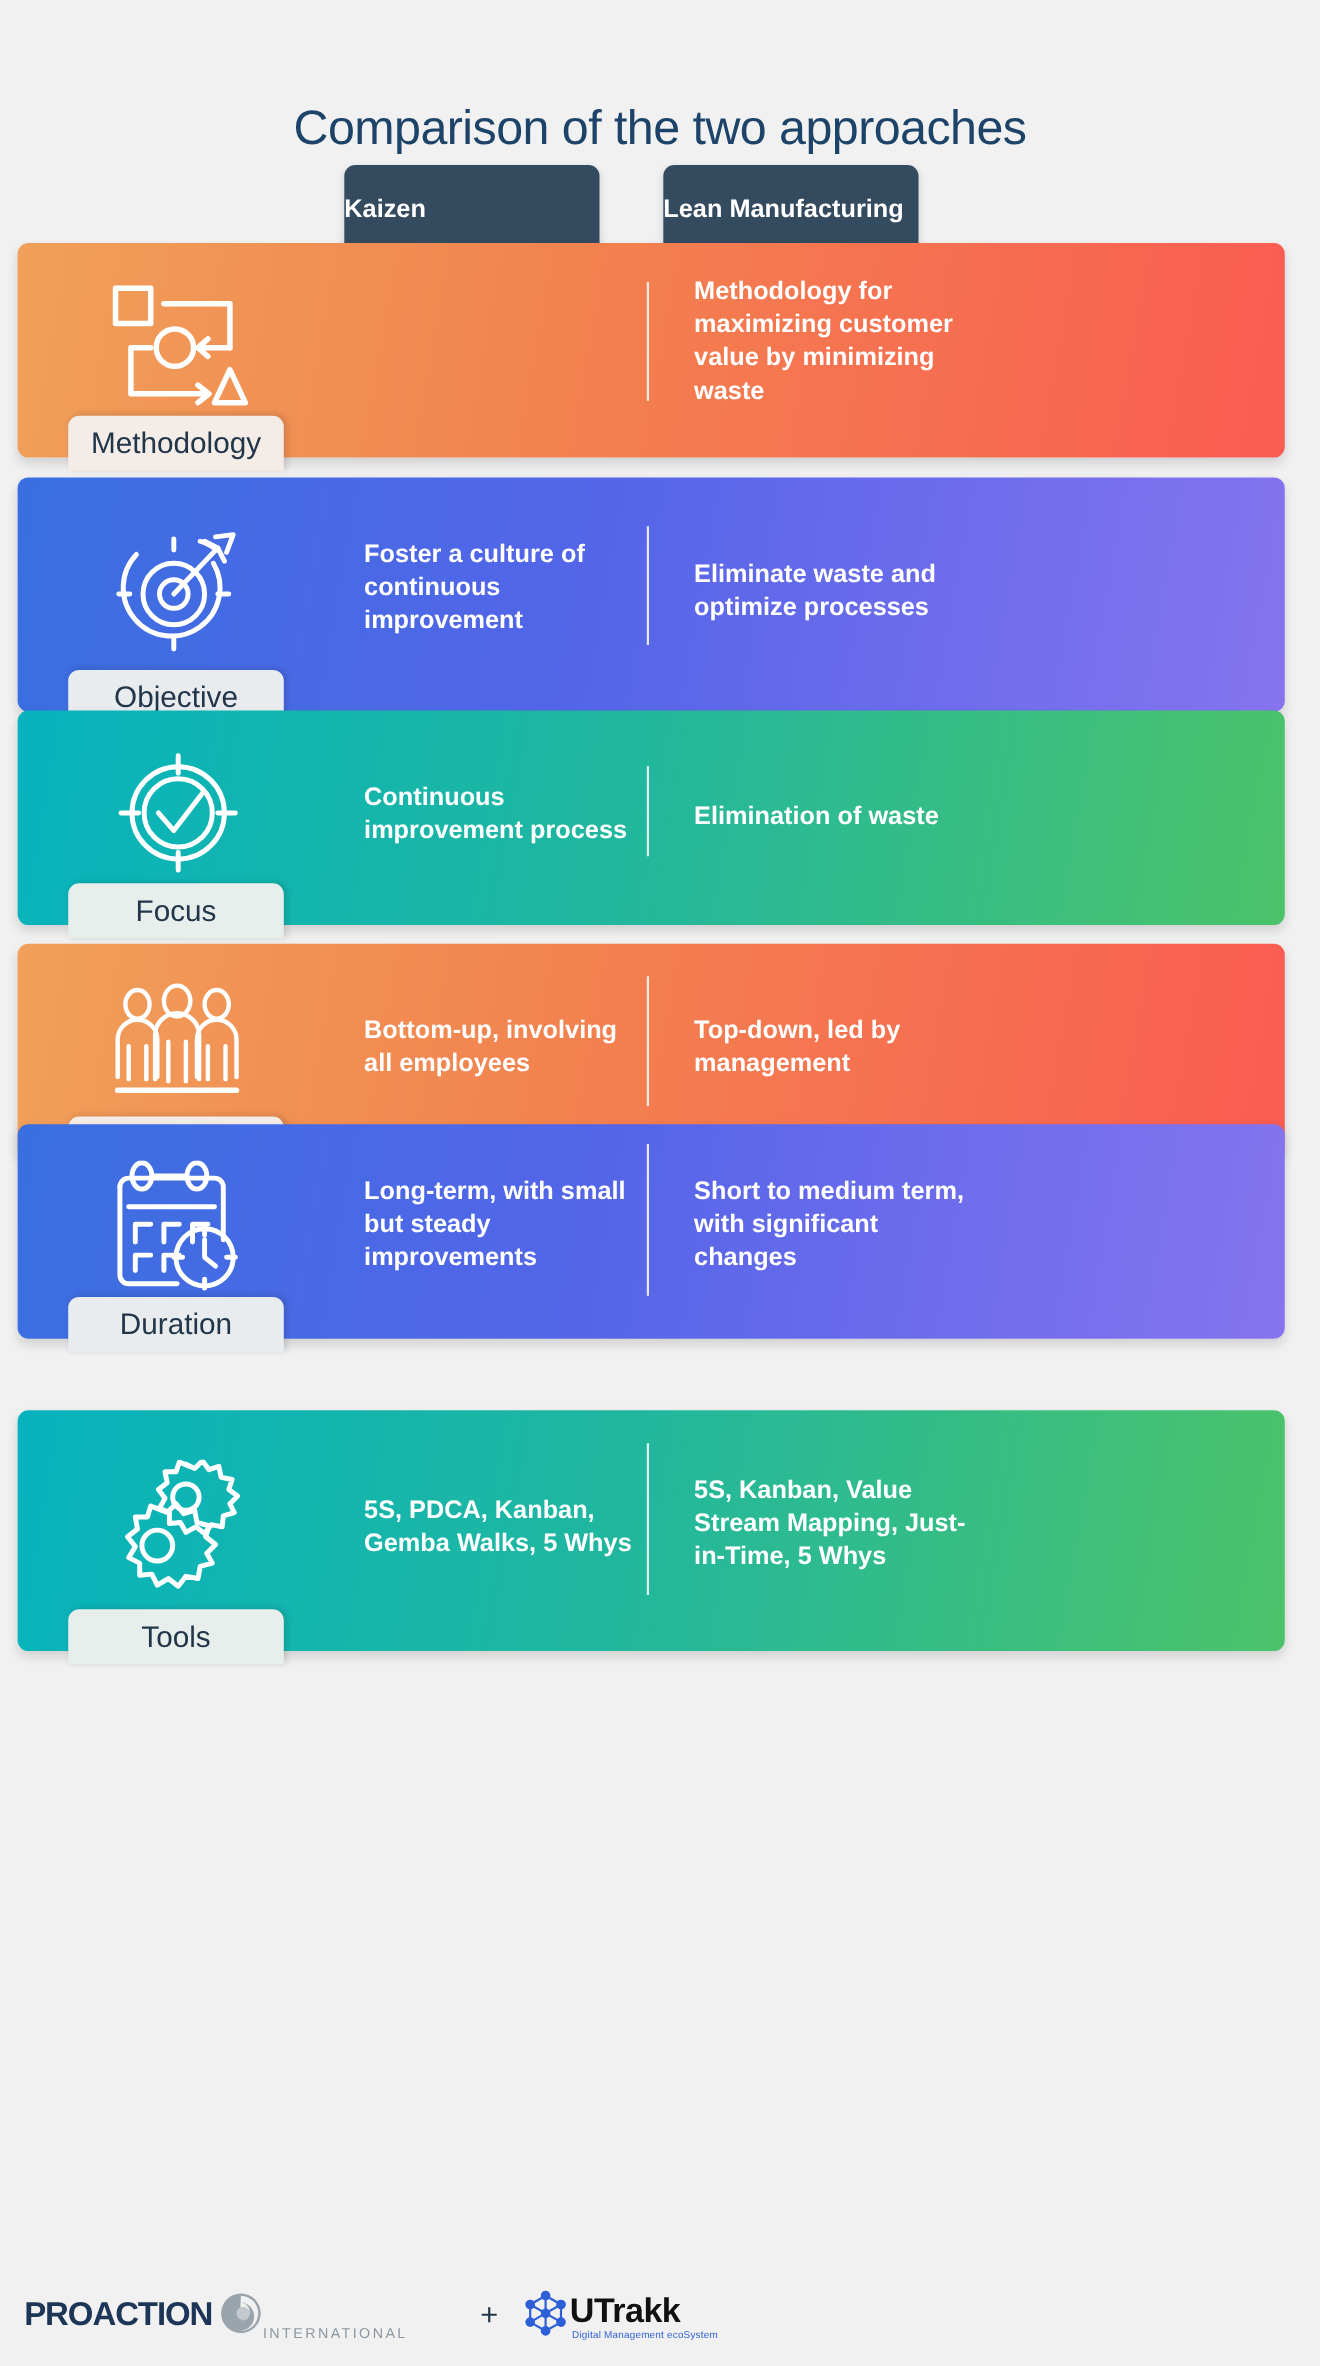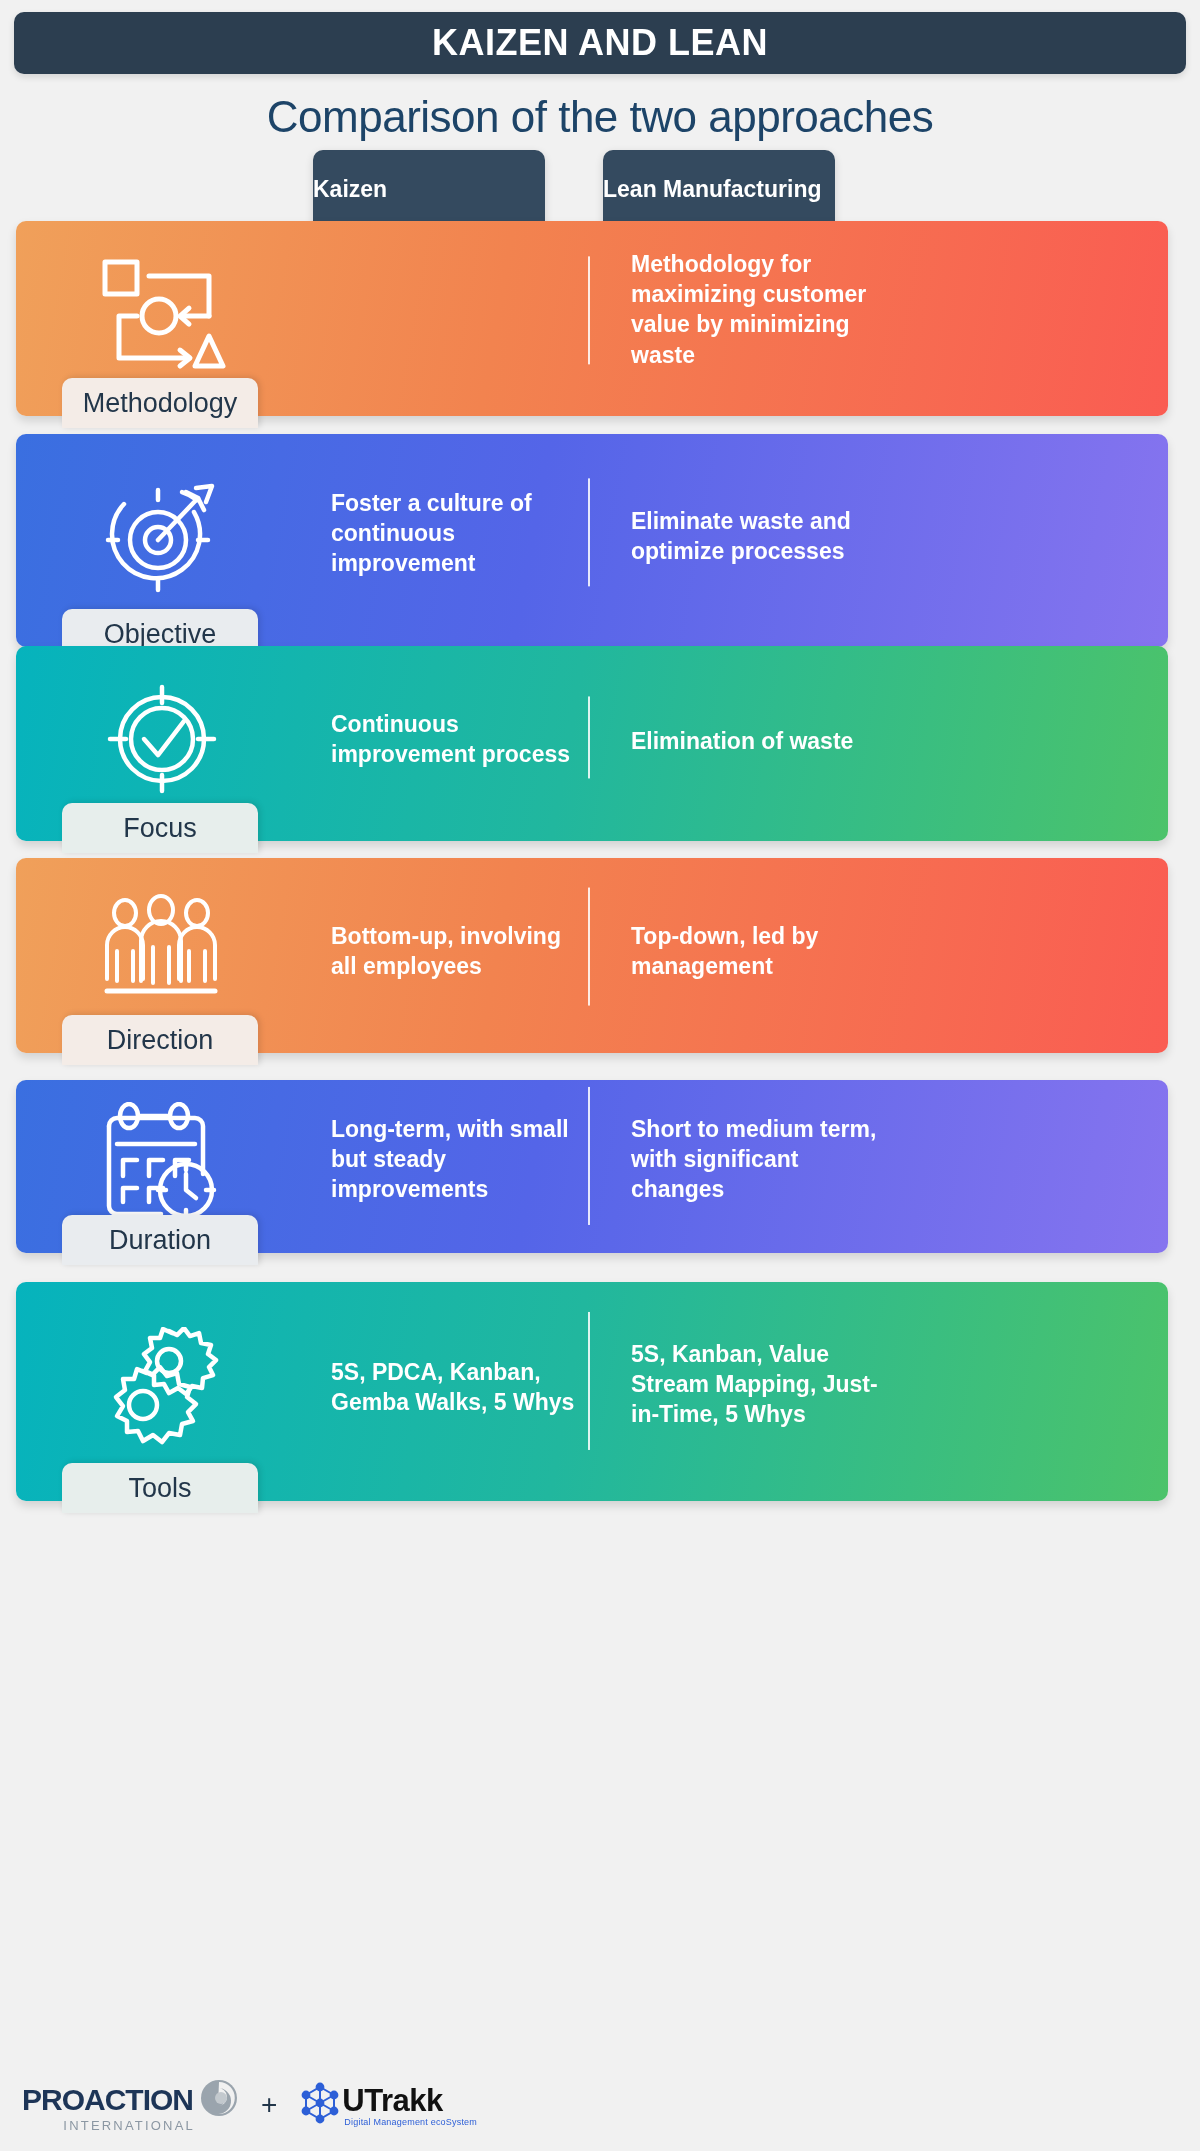--- a/index.html
+++ b/index.html
@@ -160,43 +160,40 @@
     position: absolute;
     left: 0;
     top: 2070px;
     width: 1200px;
     height: 70px;
     display: flex;
     align-items: center;
     padding-left: 22px;
     gap: 16px;
   }
-  .logo-proaction { display: flex; flex-direction: column; align-items: flex-start; }
+  .logo-proaction { display: flex; flex-direction: row; align-items: flex-start; }
   .logo-proaction .pa-row { display: flex; align-items: center; gap: 6px; }
   .logo-proaction .pa-name {
     font-size: 30px; font-weight: bold; color: #1d3557; letter-spacing: -1px;
   }
   .logo-proaction .pa-sub {
     font-size: 13px; color: #8b97a3; letter-spacing: 2.2px;
     align-self: flex-end; margin-top: -4px; margin-right: 44px;
   }
   .plus-sign { font-size: 28px; color: #22364a; font-weight: normal; margin: 0 6px; }
   .logo-utrakk { display: flex; align-items: center; gap: 1px; }
   .logo-utrakk .ut-text { display: flex; flex-direction: column; align-items: flex-start; }
   .logo-utrakk .ut-name { font-size: 31px; font-weight: bold; color: #111; letter-spacing: -0.5px; }
   .logo-utrakk .ut-sub { font-size: 9px; color: #2d5fd7; letter-spacing: 0.2px; margin-top: -2px; margin-left: 2px;}
 </style>
 </head>
 <body>
 
 <div class="page">
 
-  <div class="title-bar">
-    <div class="title-text">KAIZEN AND LEAN</div>
-  </div>
 
   <div class="subtitle">Comparison of the two approaches</div>
 
   <div class="col-head col-head-kaizen">
     <span>Kaizen</span>
   </div>
   <div class="col-head col-head-lean">
     <span>Lean Manufacturing</span>
   </div>
 
@@ -282,21 +279,21 @@
         </div>
         <div class="cell cell-kaizen">Bottom-up, involving all employees</div>
         <div class="divider" style="height:118px;"></div>
         <div class="cell cell-lean">Top-down, led by management</div>
       </div>
       <div class="label-pill pill-warm">
         <span>Direction</span>
       </div>
     </div>
 
-    <div class="row row-4" style="top:1080px;height:173px;">
+    <div class="row row-4" style="top:1022px;height:195px;">
       <div class="row-inner">
         <div class="icon-wrap">
           <svg width="122" height="120" viewBox="0 0 122 120" fill="none" stroke="#ffffff" stroke-width="4.5" stroke-linecap="round" stroke-linejoin="round">
             <path d="M8 24 a8 8 0 0 1 8-8 H94 a8 8 0 0 1 8 8 V72"></path>
             <path d="M8 24 V104 a8 8 0 0 0 8 8 H60"></path>
             <ellipse cx="28" cy="14" rx="9" ry="12"></ellipse>
             <ellipse cx="78" cy="14" rx="9" ry="12"></ellipse>
             <path d="M38 14 H68"></path>
             <path d="M16 42 H94"></path>
             <path d="M22 58 V74 M22 58 H36 M48 58 V74 M48 58 H62 M74 58 V74 M74 58 H88"></path>

